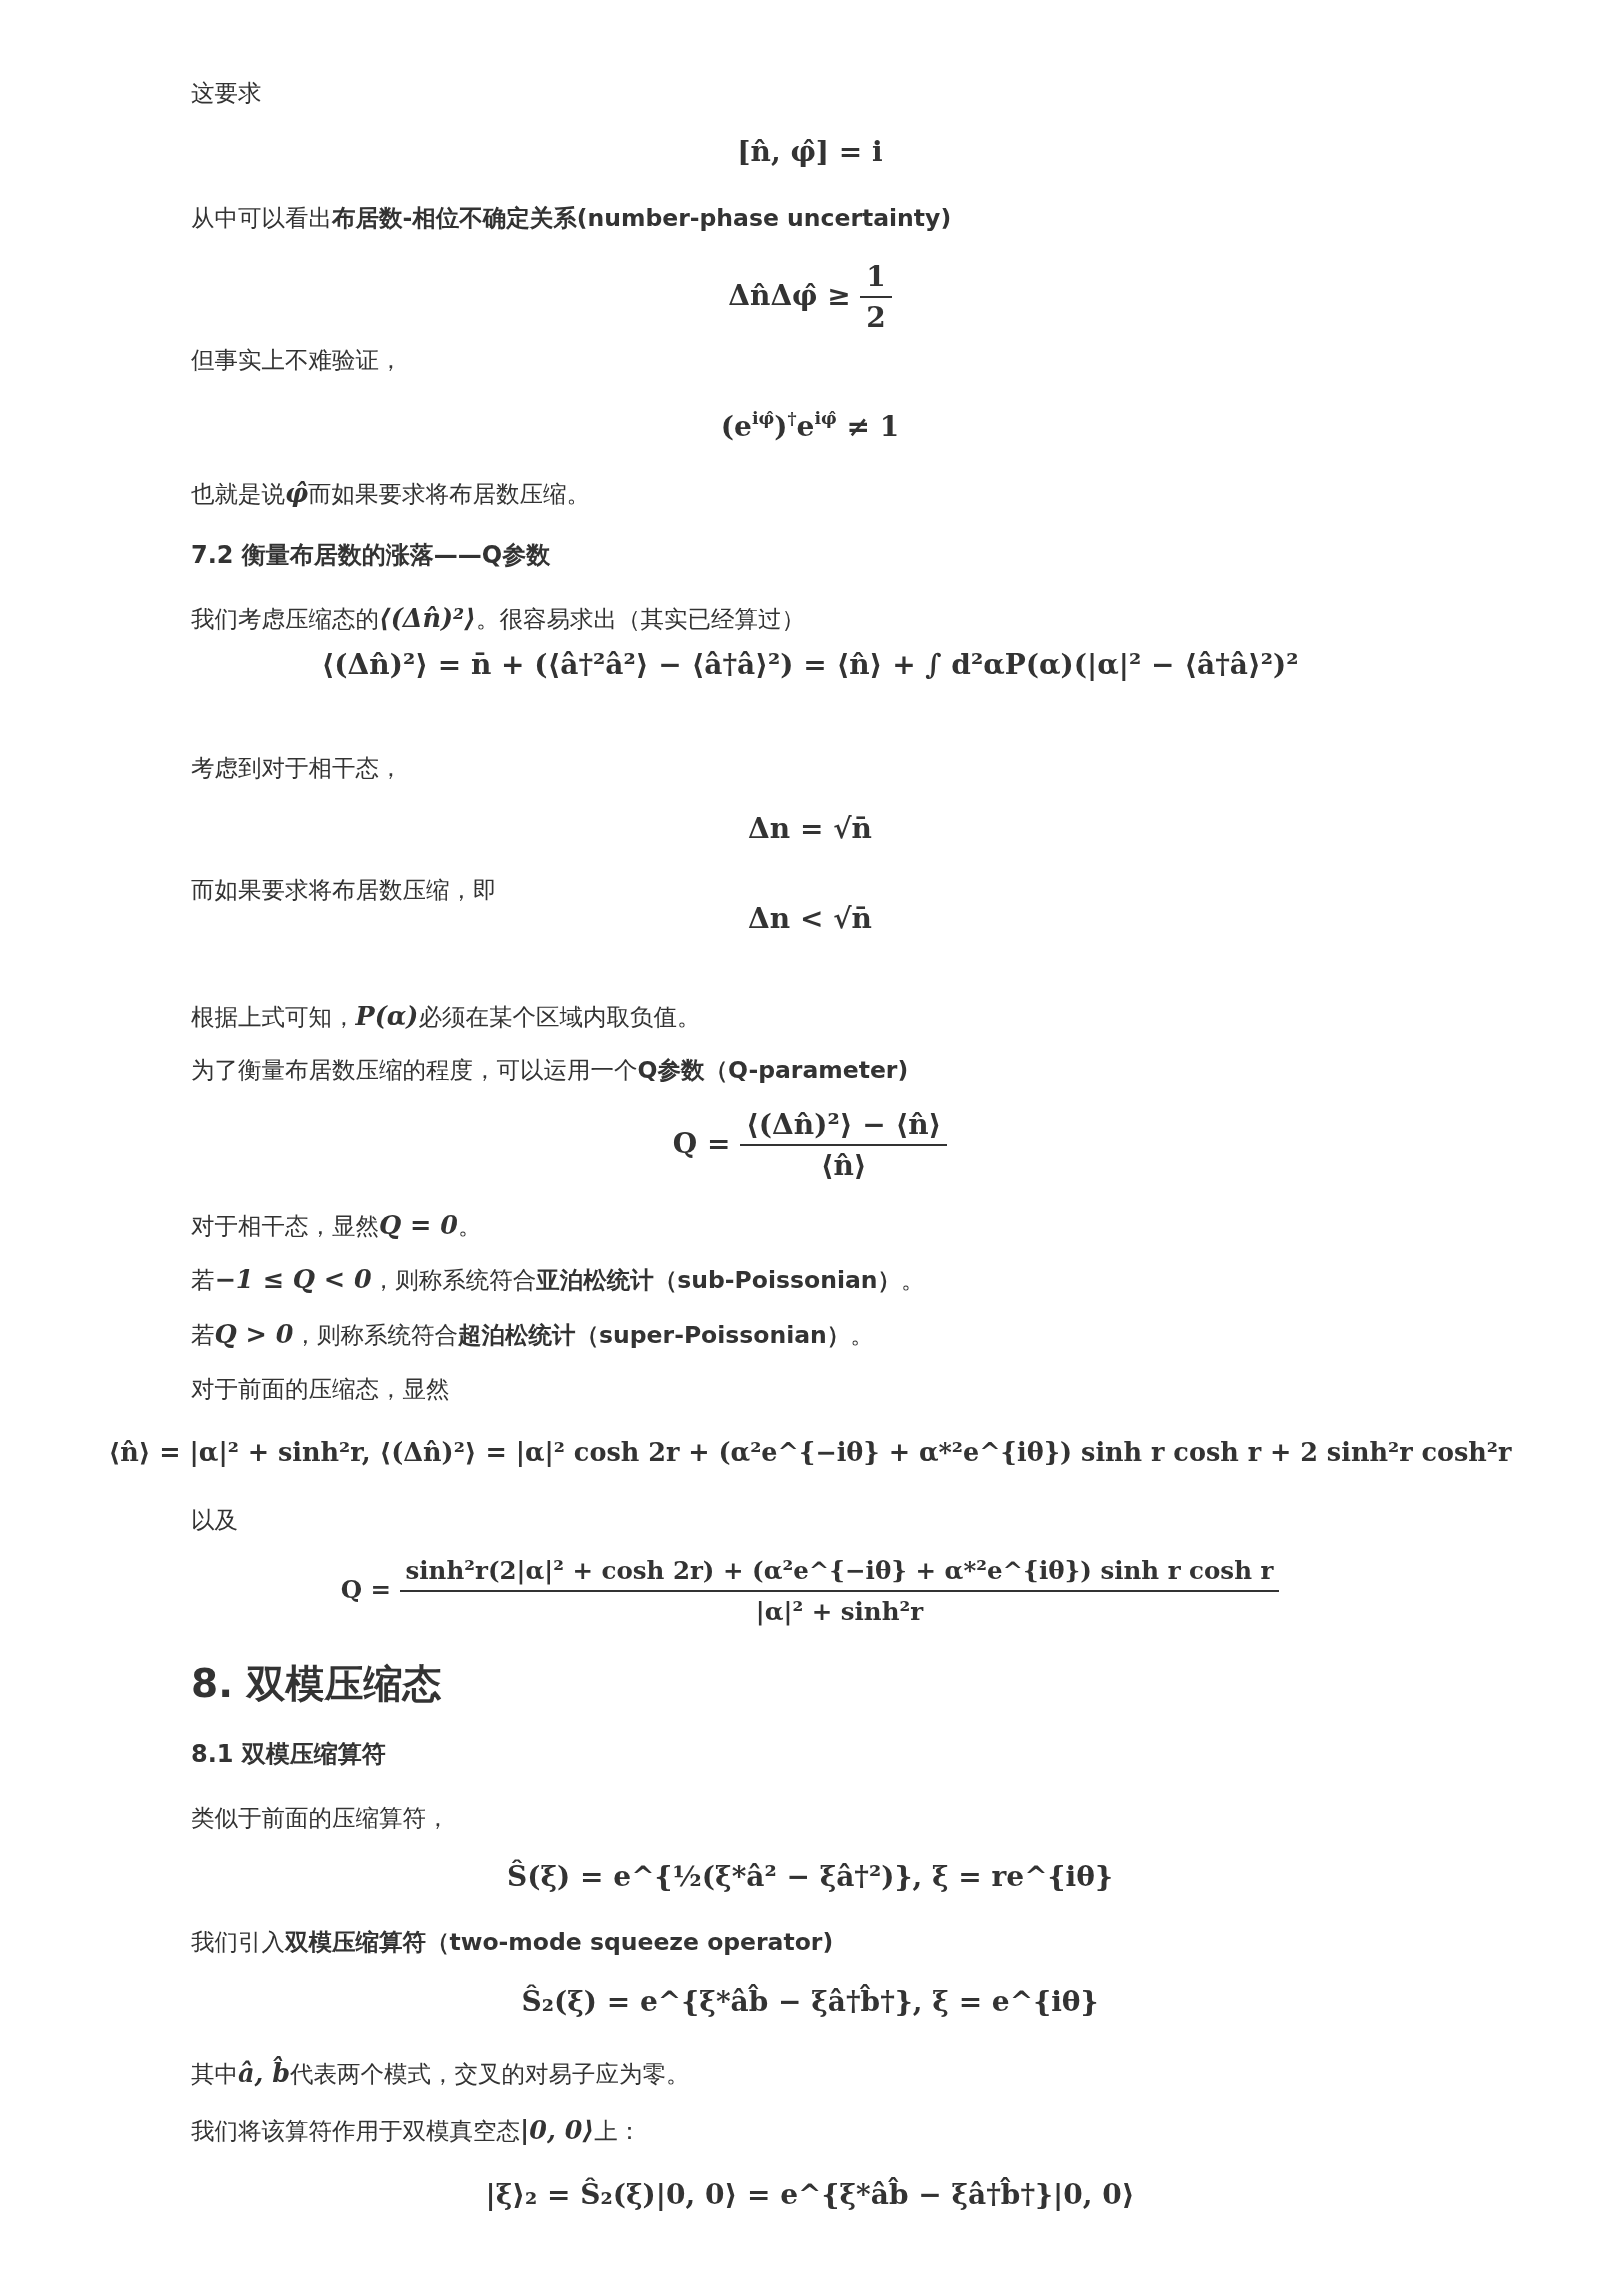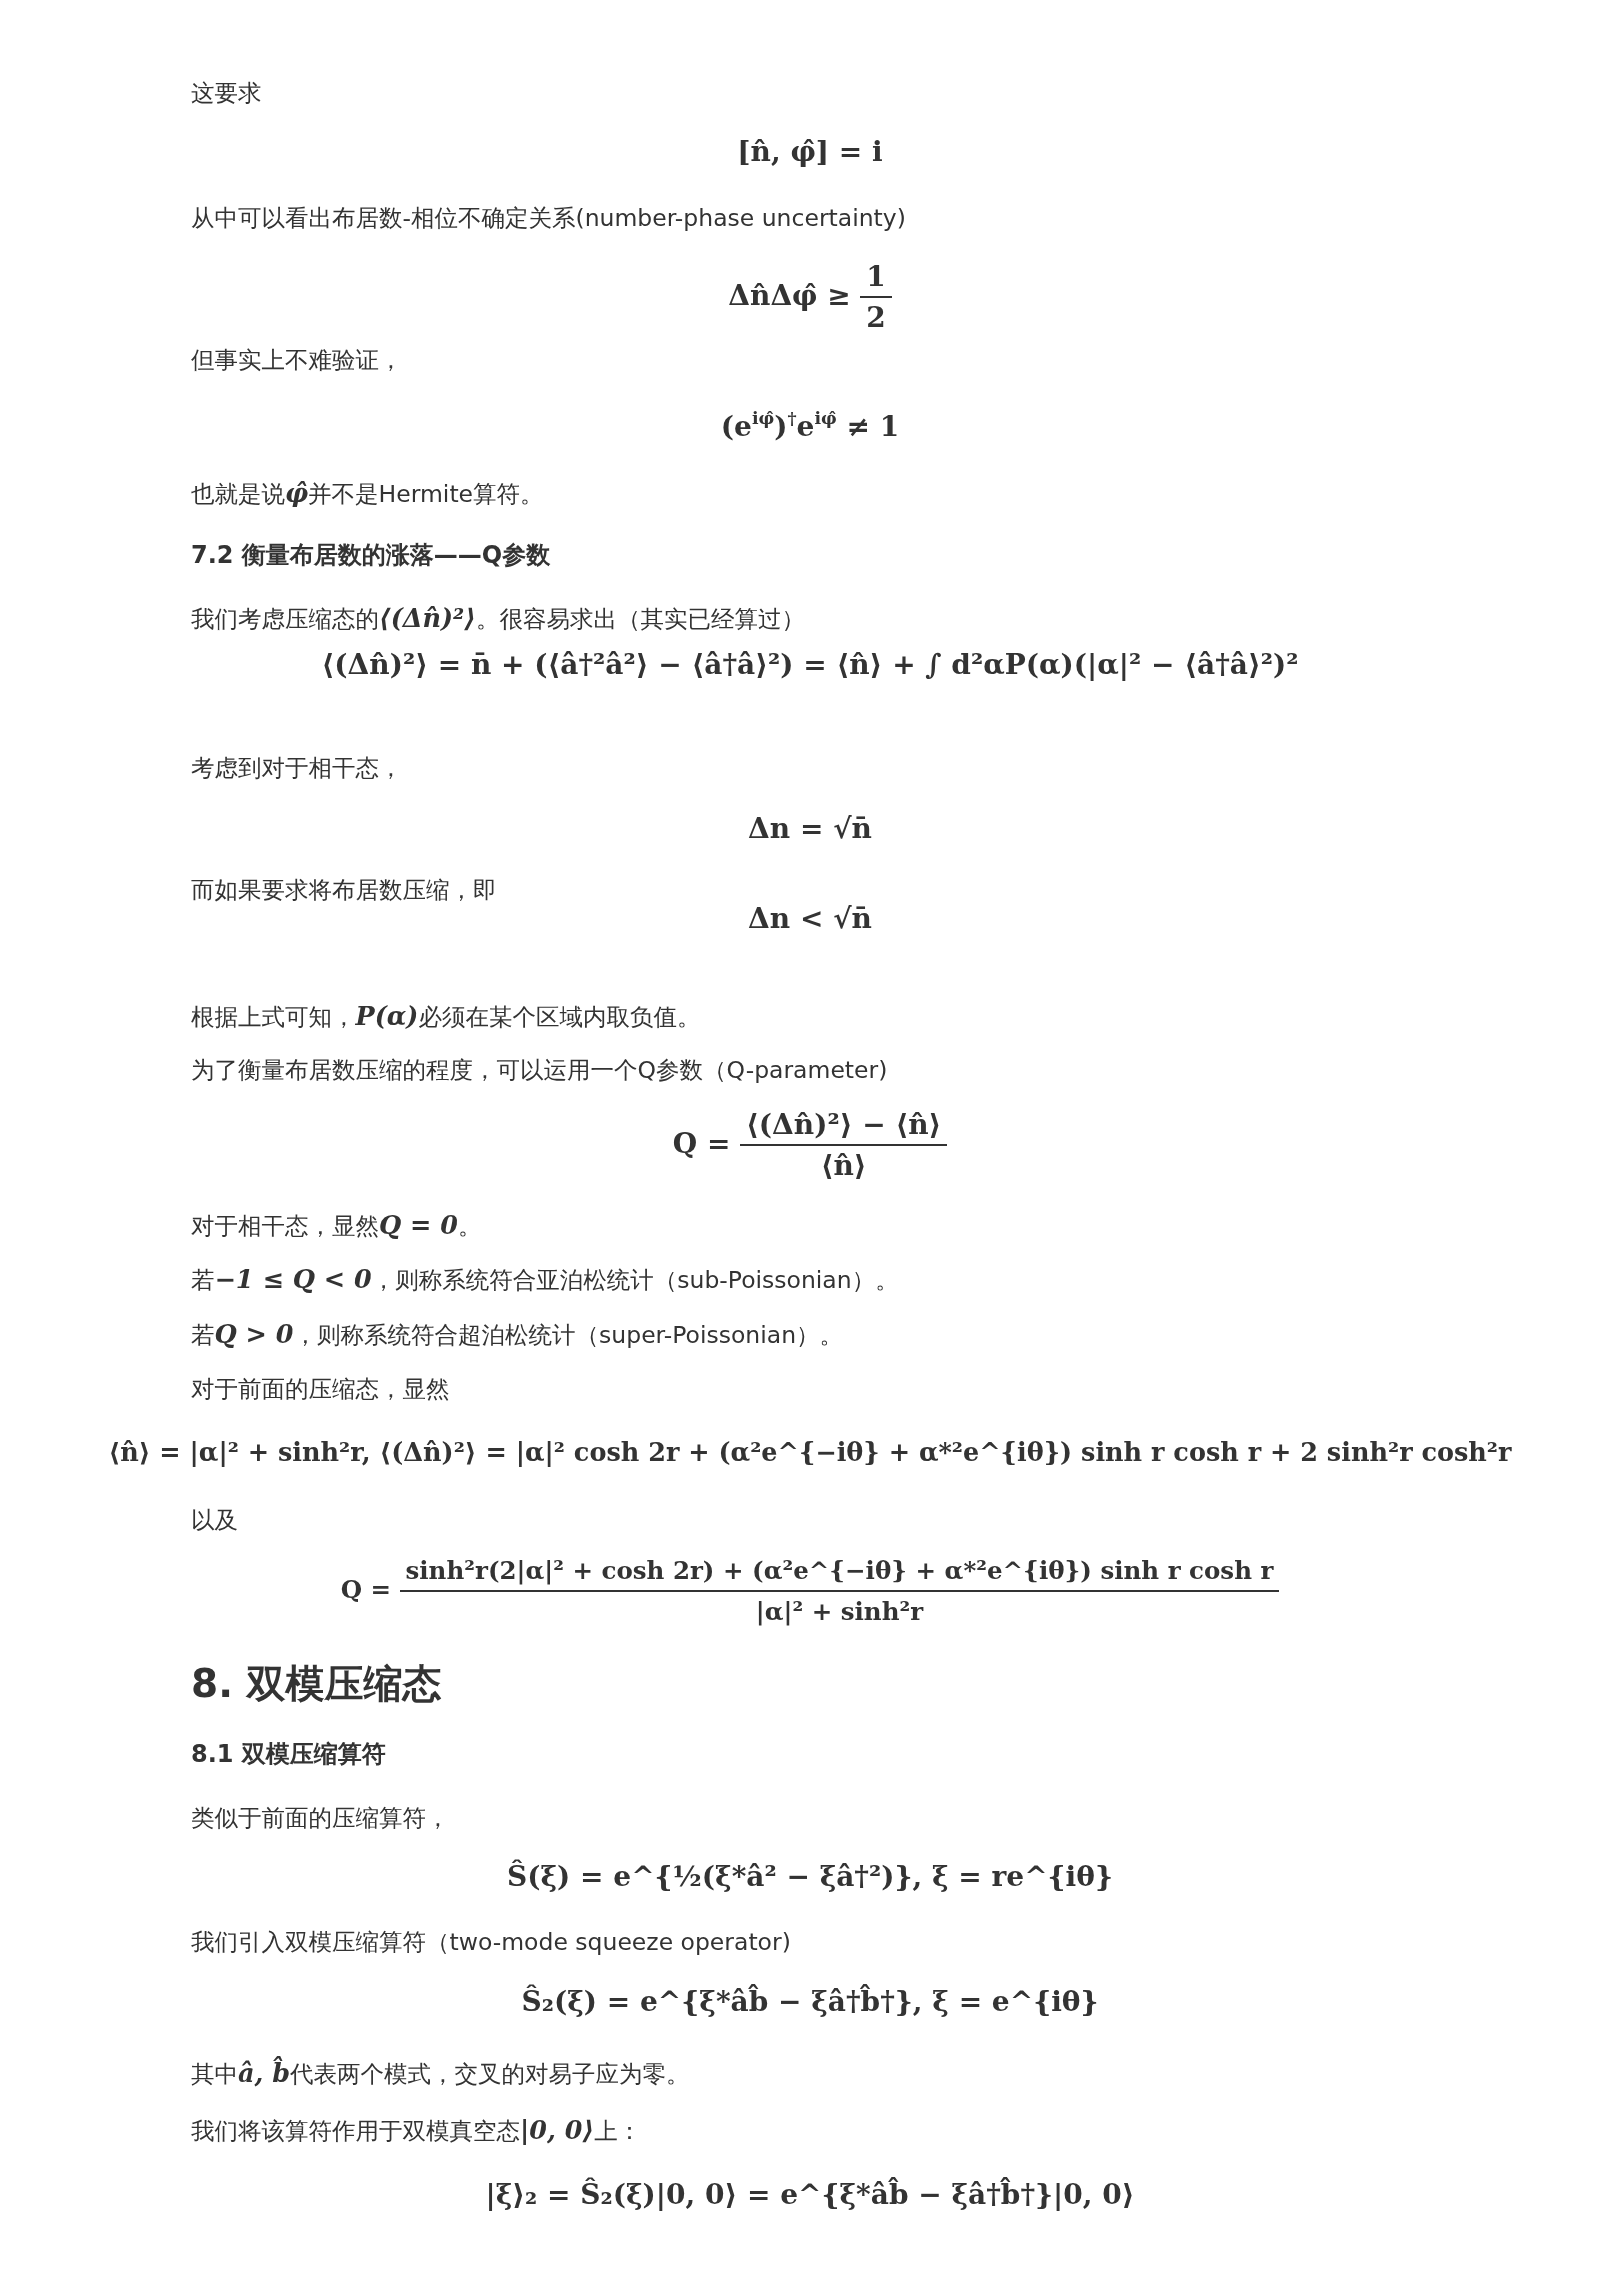--- a/index.html
+++ b/index.html
@@ -6,21 +6,21 @@
   body {
     width: 1620px; height: 2293px; position: relative; overflow: hidden;
     color: #333333;
     font-family: "DejaVu Sans", "Liberation Sans", sans-serif;
   }
   .page { position: absolute; left: 0; top: 0; width: 1304px; height: 2293px; }
   .p {
     position: absolute; left: 191px;
     font-size: 23.5px; line-height: 31px; white-space: nowrap; color: #333;
   }
-  .p b { font-weight: normal; color: #333; }
+  .p b { font-weight: bold; color: #333; }
   .h2 {
     position: absolute; left: 191px; font-weight: bold; font-size: 39px;
     line-height: 43px; color: #333; white-space: nowrap;
   }
   .h3 {
     position: absolute; left: 191px; font-weight: bold; font-size: 24px;
     line-height: 35px; color: #333; white-space: nowrap;
   }
   .eq {
     position: absolute; left: 0; width: 1620px; text-align: center;
@@ -49,21 +49,21 @@
 
   <div class="eq" style="top:257px">
     <span>Δn̂Δφ̂ ≥</span>
     <span class="frac"><span class="num">1</span><span>2</span></span>
   </div>
 
   <div class="p" style="top:345px">但事实上不难验证，</div>
 
   <div class="eq" style="top:410px"><span>(e</span><sup>iφ̂</sup><span>)</span><sup>†</sup><span>e</span><sup>iφ̂</sup><span> ≠ 1</span></div>
 
-  <div class="p" style="top:478px"><span>也就是说</span><span class="im">φ̂</span><span>并不是Hermite算符。</span></div>
+  <div class="p" style="top:478px"><span>也就是说</span><span class="im">φ̂</span><span>而如果要求将布居数压缩。</span></div>
 
   <div class="h3" style="top:538px">7.2 衡量布居数的涨落——Q参数</div>
 
   <div class="p" style="top:603px"><span>我们考虑压缩态的</span><span class="im">⟨(Δn̂)²⟩</span><span>。很容易求出（其实已经算过）</span></div>
 
   <div class="eq" style="top:648px">⟨(Δn̂)²⟩ = n̄ + (⟨â†²â²⟩ − ⟨â†â⟩²) = ⟨n̂⟩ + ∫ d²αP(α)(|α|² − ⟨â†â⟩²)²</div>
 
   <div class="p" style="top:753px">考虑到对于相干态，</div>
 
   <div class="eq" style="top:812px">Δn = √n̄</div>

